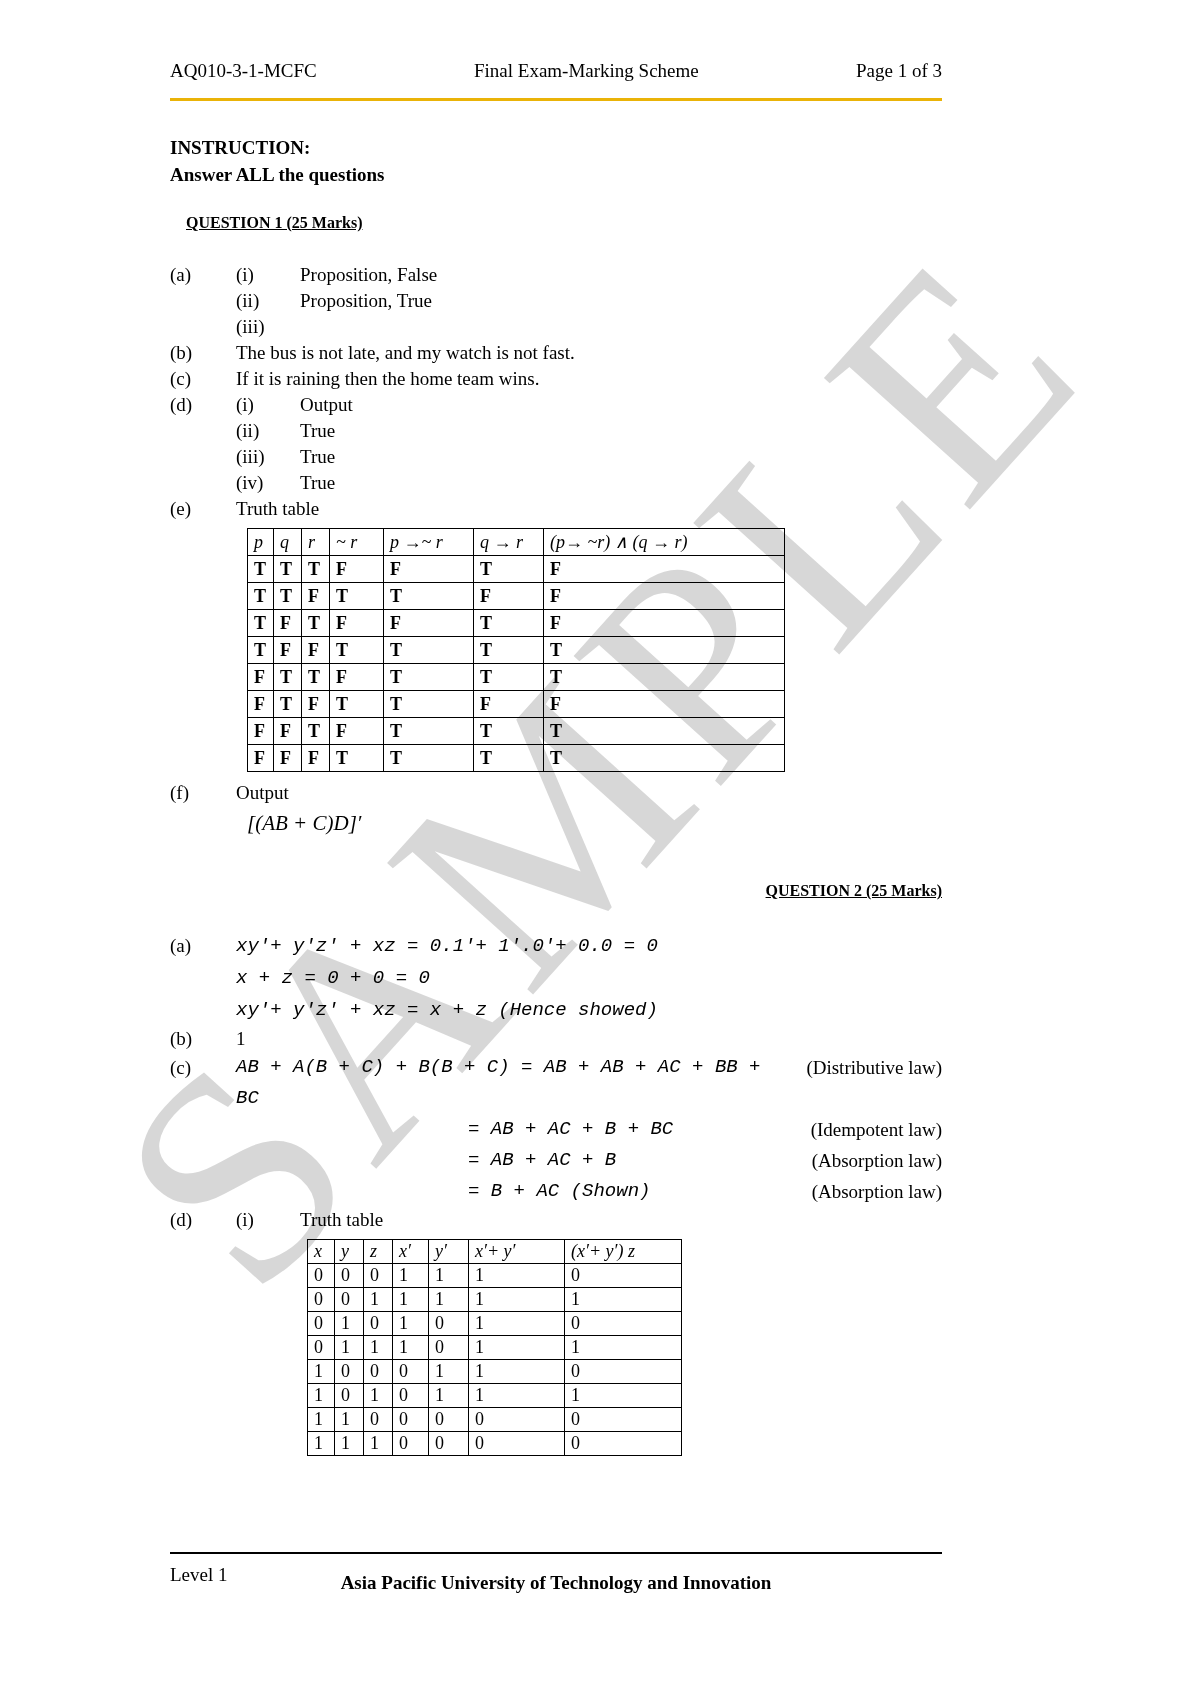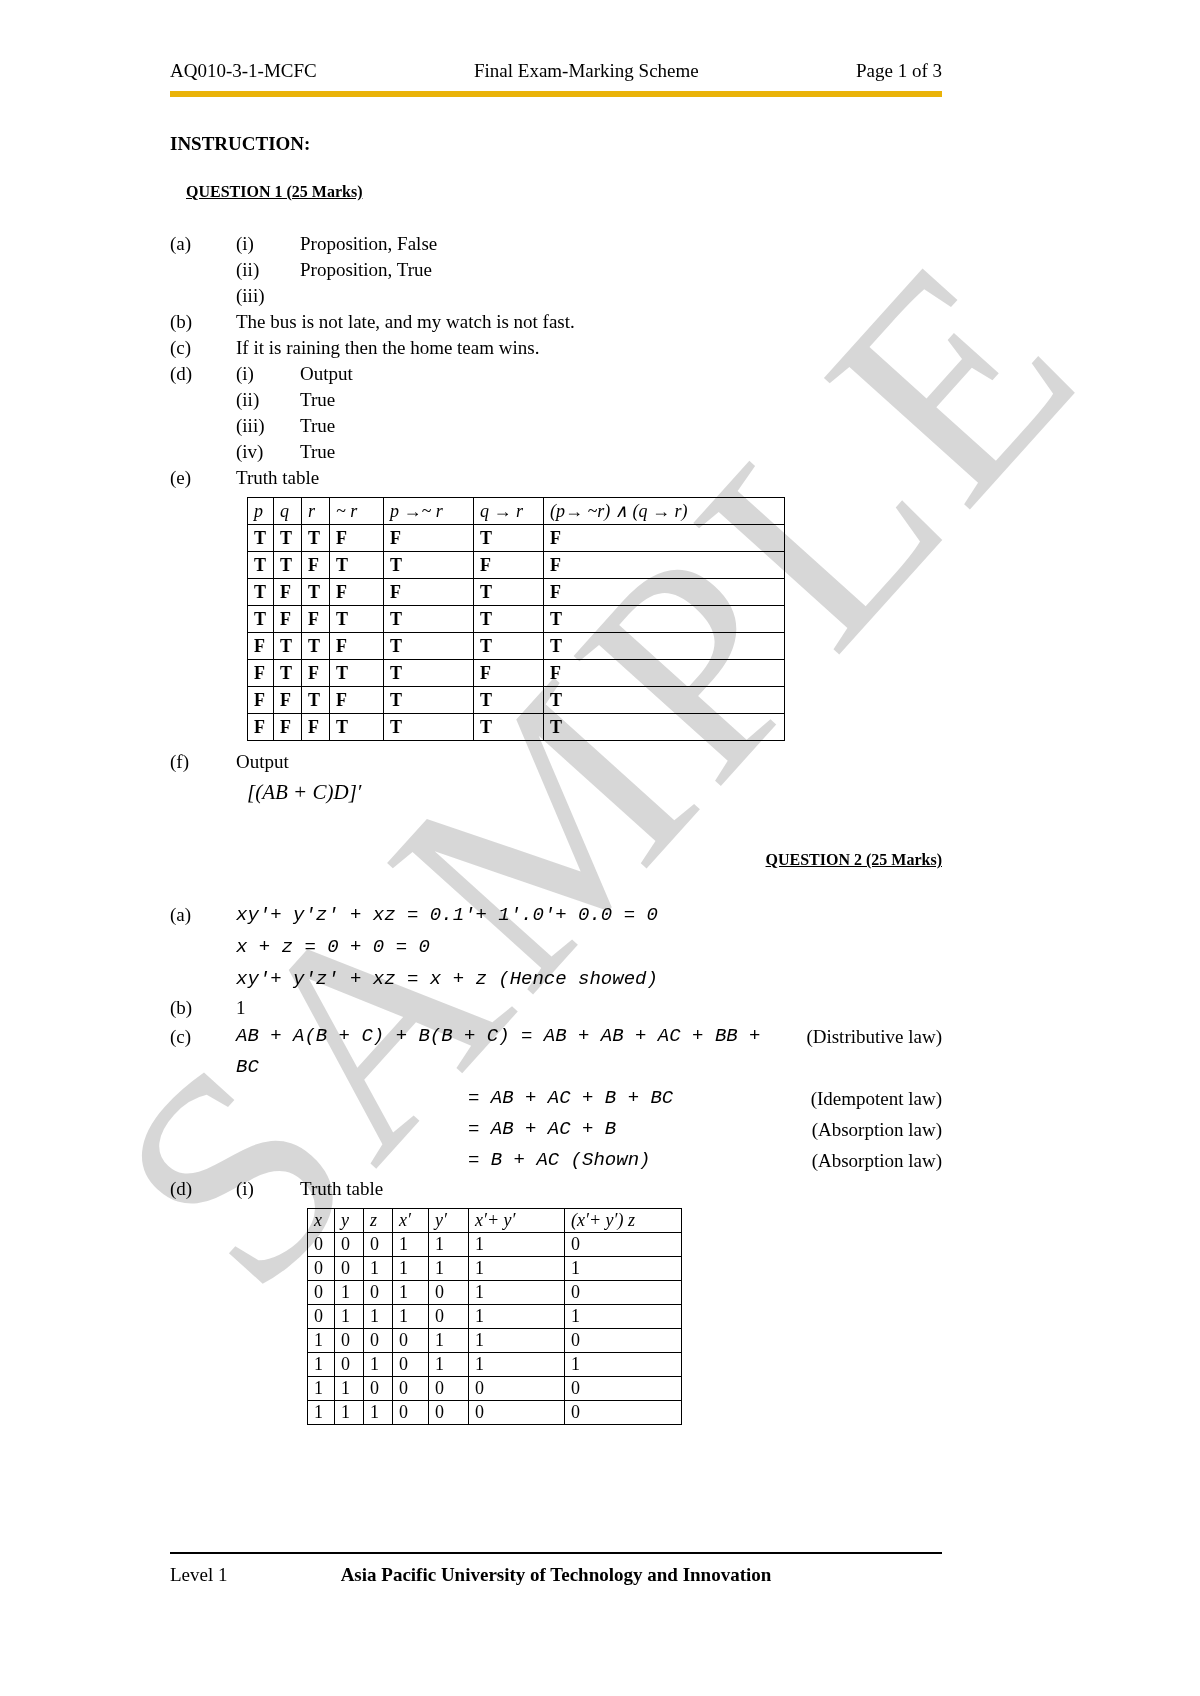--- a/index.html
+++ b/index.html
@@ -31,22 +31,22 @@
     left: 170px;
     top: 60px;
     width: 772px;
     z-index: 1;
     font-size: 19px;
   }
   .doc-header {
     display: flex;
     justify-content: space-between;
     align-items: baseline;
-    border-bottom: 6px solid #eab308;
-    padding-bottom: 9px;
+    border-bottom: 3px solid #eab308;
+    padding-bottom: 16px;
   }
   .instruction { margin-top: 33px; font-weight: bold; line-height: 27px; }
   .q-heading {
     font-size: 16px;
     font-weight: bold;
     text-decoration: underline;
     margin: 22px 0 26px 16px;
     line-height: 26px;
   }
   .q2-heading { margin-top: 40px; text-align: right; }
@@ -101,21 +101,21 @@
     margin: 2px 0 0 77px;
     line-height: 30px;
   }
   .doc-footer {
     position: absolute;
     left: 170px;
     top: 1552px;
     width: 772px;
     z-index: 1;
     border-top: 2px solid #000;
-    padding-top: 10px;
+    padding-top: 18px;
     font-size: 19px;
   }
   .doc-footer .f-left { position: absolute; left: 0; top: 10px; }
   .doc-footer .f-center { display: block; width: 100%; text-align: center; font-weight: bold; }
 </style>
 </head>
 <body>
 
 <div class="page">
 
@@ -124,20 +124,21 @@
   <div class="content">
 
     <div class="doc-header">
       <span>AQ010-3-1-MCFC</span>
       <span>Final Exam-Marking Scheme</span>
       <span>Page 1 of 3</span>
     </div>
 
     <div class="instruction">
       <div>INSTRUCTION:</div>
+      <div>Answer ALL the questions</div>
     </div>
 
     <div class="q-heading">QUESTION 1 (25 Marks)</div>
 
     <div class="row">
       <span>(a)</span>
       <span>(i)</span>
       <span>Proposition, False</span>
     </div>
     <div class="row">

